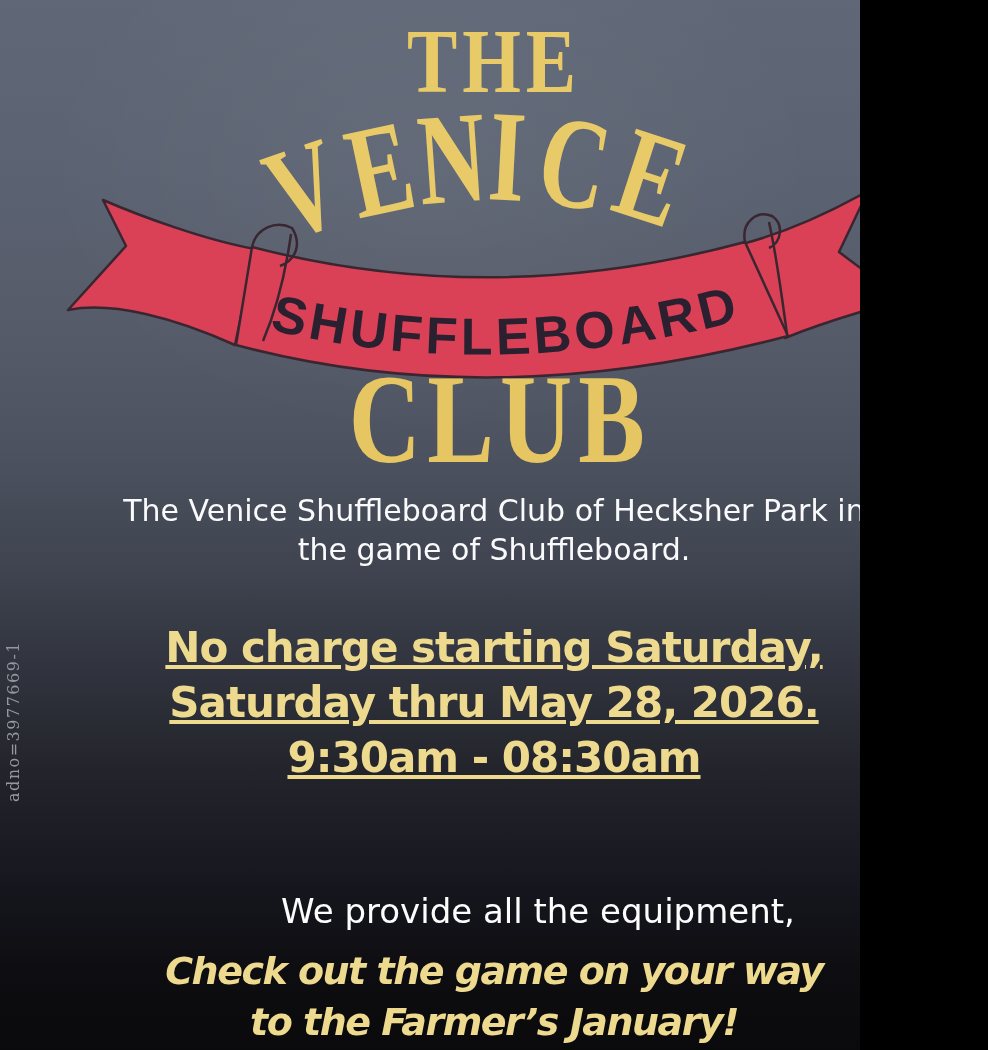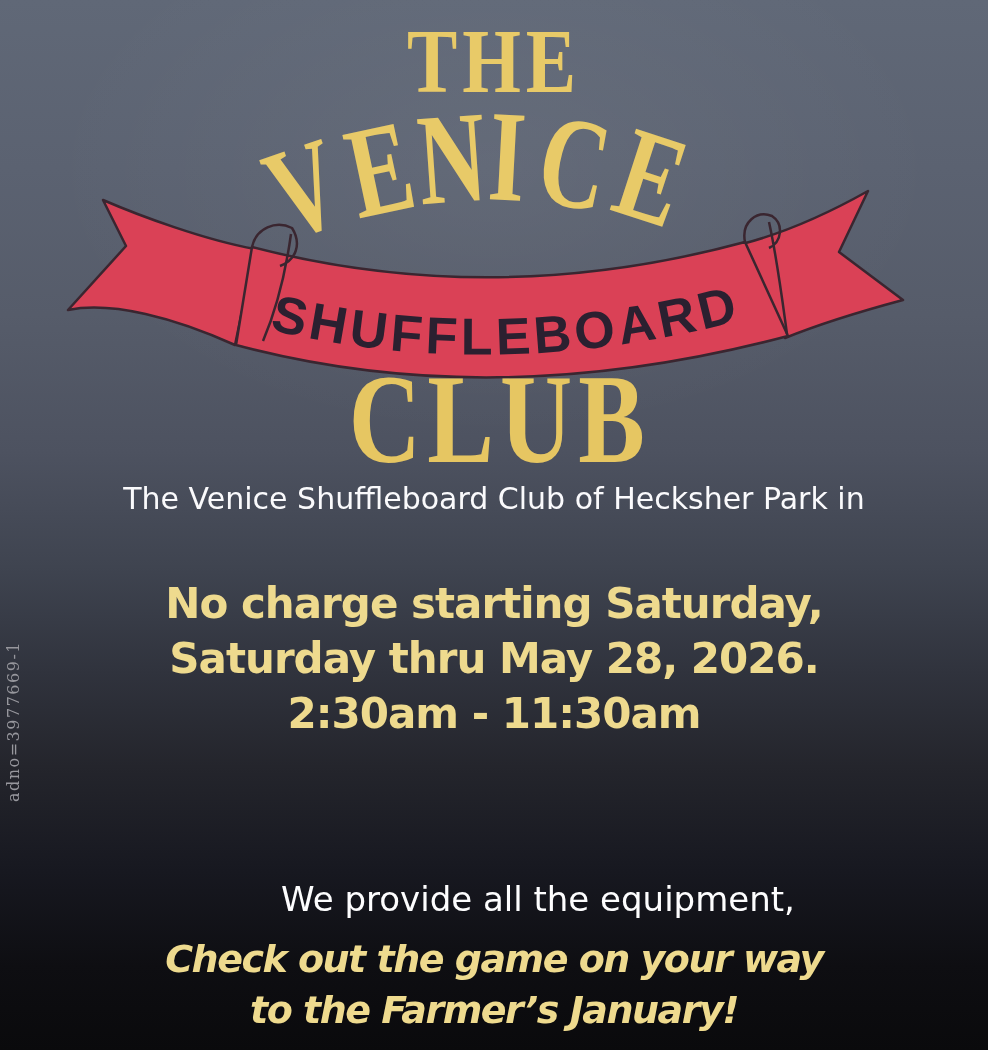--- a/index.html
+++ b/index.html
@@ -1,34 +1,34 @@
 <!DOCTYPE html>
 <html><head>
 <meta charset="utf-8">
 <style>
   html,body{margin:0;padding:0;background:#000;}
   .poster{
     position:relative;
-    width:988px;height:1050px;
+    width:860px;height:1050px;
     overflow:hidden;
     background:linear-gradient(180deg,
       #606877 0%, #5b6271 16%, #565c6a 30%, #4d5260 43%,
       #3f4450 54%, #30333d 64%, #24252c 73%, #171820 83%,
       #0e0e12 92%, #0a0a0c 100%);
     font-family:"DejaVu Sans","Liberation Sans",sans-serif;
   }
   .sheen{
     position:absolute;inset:0;
     background:radial-gradient(ellipse 70% 40% at 50% 16%, rgba(255,255,255,0.05), rgba(255,255,255,0) 65%);
     pointer-events:none;
   }
   .logo-svg{position:absolute;top:0;left:0;}
-  .txt{position:absolute;left:0;width:988px;text-align:center;}
+  .txt{position:absolute;left:0;width:988px;text-align:center;margin-top:12px;}
   .intro{top:479px;color:#fafafc;font-size:30px;line-height:39px;font-weight:500;}
-  .schedule{top:576px;color:#eeda8e;font-size:42px;line-height:55px;font-weight:bold;letter-spacing:-1px;}
+  .schedule{top:608px;color:#eeda8e;font-size:42px;line-height:55px;font-weight:bold;letter-spacing:-1px;text-decoration:underline;}
   .equipment{top:875px;color:#fdfdfe;font-size:34px;line-height:49px;font-weight:500;padding-left:44px;}
   .cta{top:934px;color:#eeda8e;font-size:38px;line-height:51px;font-weight:bold;font-style:italic;letter-spacing:-1.5px;}
   .adno{
     position:absolute;left:4px;top:802px;
     transform:rotate(-90deg);transform-origin:left top;
     font-family:"DejaVu Serif","Liberation Serif",serif;
     font-size:16px;letter-spacing:1.5px;color:#97979d;
     white-space:nowrap;
   }
 </style>
@@ -82,26 +82,27 @@
 
     <text font-family="Liberation Sans, DejaVu Sans, sans-serif" font-weight="bold" font-size="52" letter-spacing="4" fill="#2b2030">
       <textPath href="#banner-text-path" startOffset="50%" text-anchor="middle">SHUFFLEBOARD</textPath>
     </text>
 
     <text transform="translate(500,462) scale(0.78,1)" text-anchor="middle" font-family="Liberation Serif, DejaVu Serif, serif" font-weight="bold" font-size="128" letter-spacing="8" fill="#e6c662">CLUB</text>
   </svg>
 
   <div class="txt intro">
     <div>The Venice Shuffleboard Club of Hecksher Park in</div>
+    <div>the game of Shuffleboard.</div>
   </div>
 
   <div class="txt schedule">
     <div>No charge starting Saturday,</div>
     <div>Saturday thru May 28, 2026.</div>
-    <div>2:30am - 11:30am</div>
+    <div>9:30am - 08:30am</div>
   </div>
 
   <div class="txt equipment">
     <div>We provide all the equipment,</div>
   </div>
 
   <div class="txt cta">
     <div>Check out the game on your way</div>
     <div>to the Farmer’s January!</div>
   </div>

